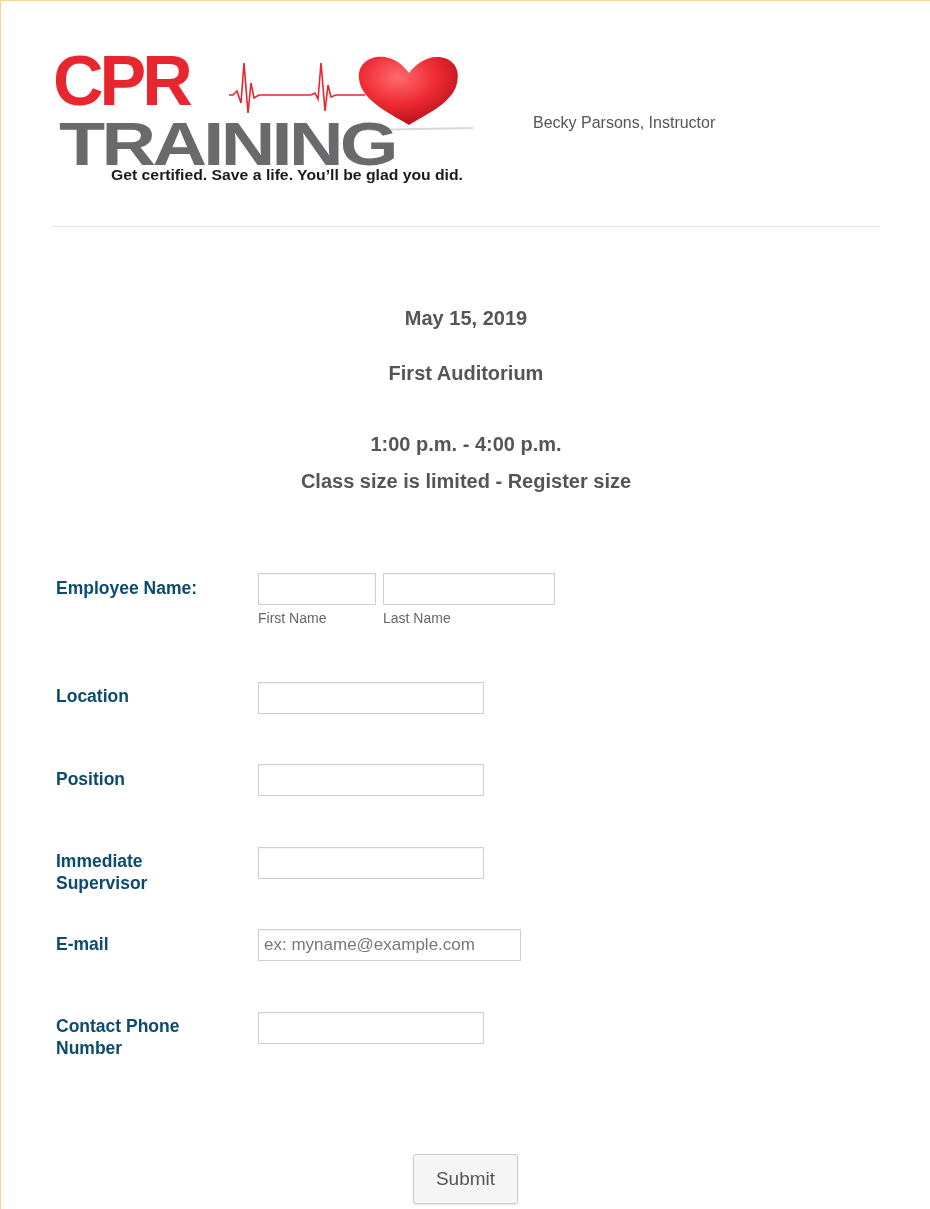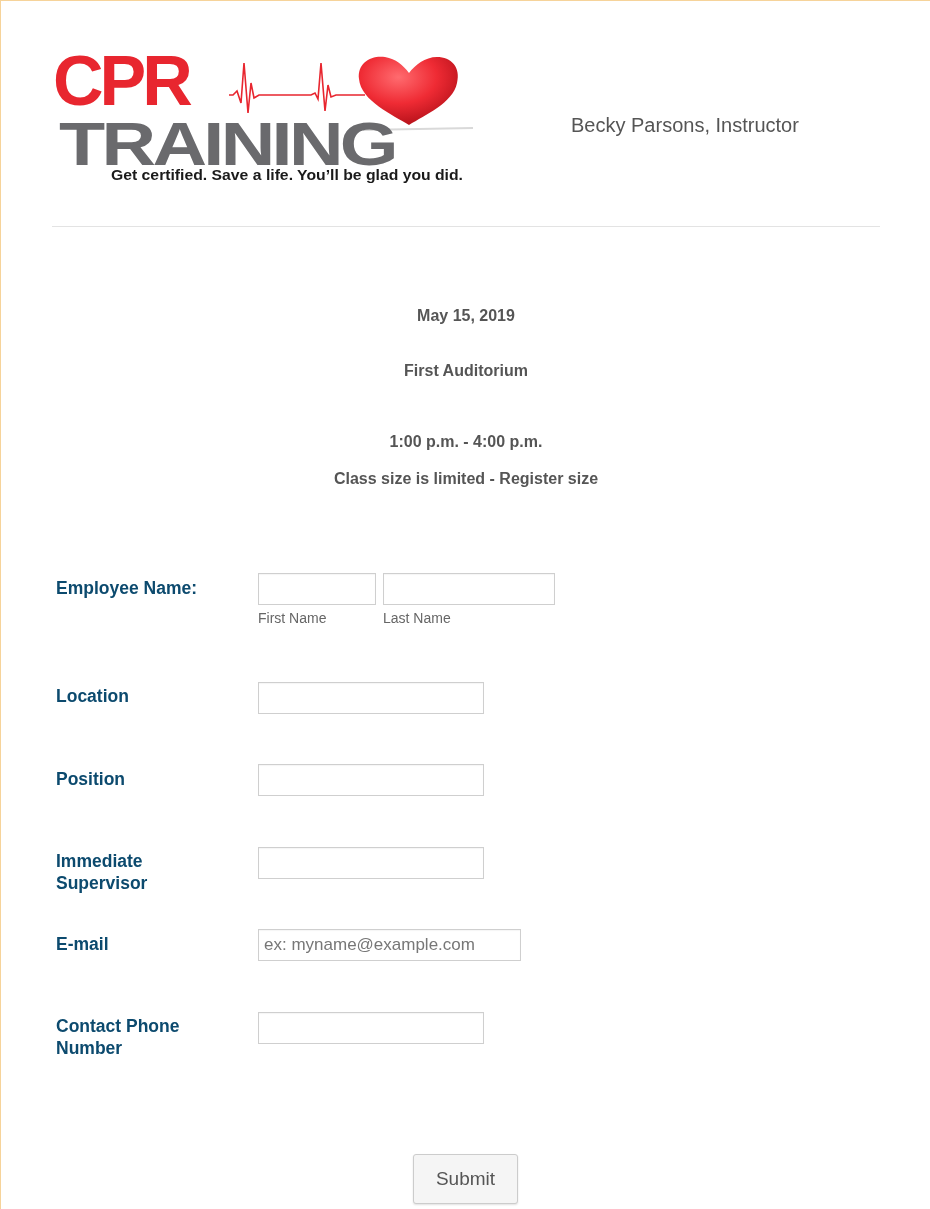--- a/index.html
+++ b/index.html
@@ -25,41 +25,41 @@
     .logo {
       position: absolute;
       left: 52px;
       top: 52px;
       width: 420px;
       height: 135px;
     }
     .logo svg { display: block; }
     .instructor {
       position: absolute;
-      left: 570px;
+      left: 532px;
       top: 113px;
-      font-size: 20px;
+      font-size: 16px;
       color: #555555;
       white-space: nowrap;
     }
     .divider {
       position: absolute;
       left: 51px;
       top: 225px;
       width: 828px;
       height: 1px;
       background: #e3e3e3;
     }
     .info {
       position: absolute;
       left: 0;
       width: 930px;
       text-align: center;
       font-weight: bold;
-      font-size: 16px;
+      font-size: 20px;
       color: #555555;
     }
     .info.l1 { top: 306px; }
     .info.l2 { top: 361px; }
     .info.l3 { top: 416px; margin-top: 16px; }
     .info.l4 { top: 469px; }
 
     .label {
       position: absolute;
       left: 55px;

